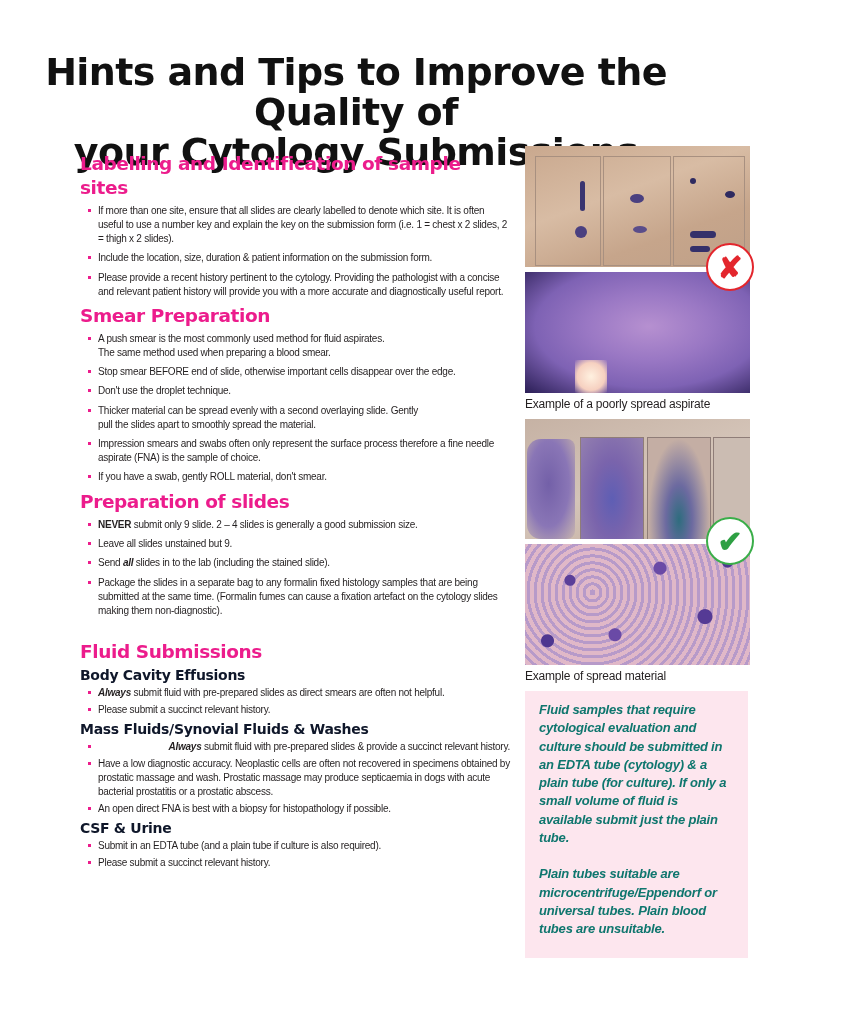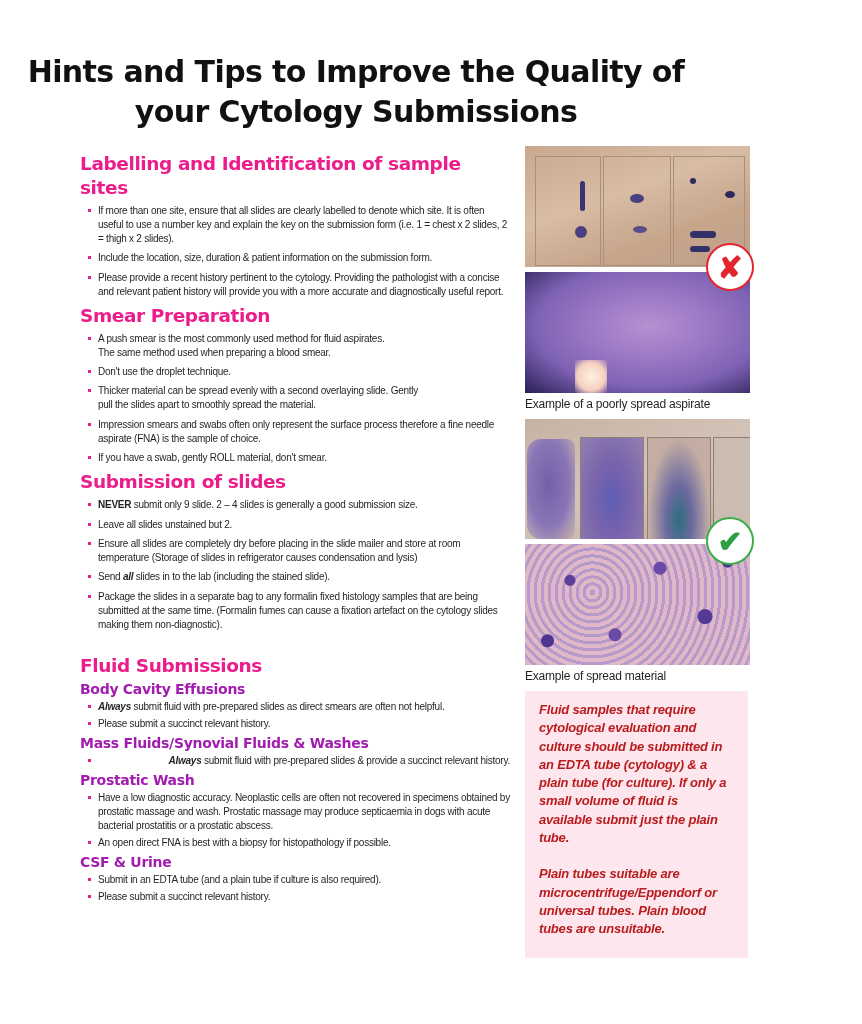--- a/index.html
+++ b/index.html
@@ -1,42 +1,42 @@
 <!DOCTYPE html>
 <html><head>
 <meta charset="utf-8">
 <style>
   html, body { margin:0; padding:0; background:#ffffff; }
   body { width:862px; height:1024px; position:relative; overflow:hidden;
          font-family:"Liberation Sans", sans-serif; color:#231f20; }
   .title { position:absolute; left:0; top:52px; width:712px; text-align:center;
-           font-family:"DejaVu Sans", sans-serif; font-weight:bold; font-size:30px;
+           font-family:"DejaVu Sans", sans-serif; font-weight:bold; font-size:38px;
            line-height:40px; color:#111; letter-spacing:-0.6px; }
   .col-left { position:absolute; left:80px; top:152px; width:430px; }
   .sec-h { font-family:"DejaVu Sans", sans-serif; font-weight:bold; color:#ec1c8c;
            font-size:18.5px; letter-spacing:-0.4px; margin:0; line-height:24px; }
-  .sub-h { font-family:"DejaVu Sans", sans-serif; font-weight:bold; color:#a21caf;
+  .sub-h { font-family:"DejaVu Sans", sans-serif; font-weight:bold; color:#0f172a;
            font-size:14px; letter-spacing:-0.3px; margin:0; line-height:19px; }
   ul.bl { list-style:none; margin:0; padding:0 0 0 8px; }
   ul.bl li { position:relative; padding-left:10px; font-size:10px; line-height:14px;
              letter-spacing:-0.25px; color:#231f20; margin-bottom:5.3px; }
   ul.bl li::before { content:""; position:absolute; left:0; top:5px; width:3px; height:3px;
                      background:#ec1c8c; }
   ul.tight li { margin-bottom:3px; }
   b.neg { font-weight:bold; }
   i.em { font-weight:bold; font-style:italic; }
   .photo { position:absolute; left:525px; width:225px; overflow:hidden; }
   .caption { position:absolute; left:525px; font-size:12px; color:#231f20; letter-spacing:-0.2px; }
   .badge { position:absolute; width:44px; height:44px; border-radius:50%; background:#fff;
            display:flex; align-items:center; justify-content:center; font-weight:bold; font-size:30px; }
   .badge.bad { border:2px solid #e3262d; color:#e3262d; }
   .badge.good { border:2px solid #3aae49; color:#2ea043; }
   .pinkbox { position:absolute; left:525px; top:691px; width:223px; height:267px; background:#fde6ee; }
   .pinkbox p { margin:0; padding:0 14px; font-weight:bold; font-style:italic; font-size:13px;
-               line-height:18.3px; color:#b91c1c; letter-spacing:-0.2px; }
+               line-height:18.3px; color:#0f766e; letter-spacing:-0.2px; }
 </style>
 </head>
 <body>
 
 <div class="title">
   <div>Hints and Tips to Improve the Quality of</div>
   <div>your Cytology Submissions</div>
 </div>
 
 <div class="col-left">
@@ -47,53 +47,52 @@
       <li>If more than one site, ensure that all slides are clearly labelled to denote which site. It is often useful to use a number key and explain the key on the submission form (i.e. 1 = chest x 2 slides, 2 = thigh x 2 slides).</li>
       <li>Include the location, size, duration &amp; patient information on the submission form.</li>
       <li>Please provide a recent history pertinent to the cytology. Providing the pathologist with a concise and relevant patient history will provide you with a more accurate and diagnostically useful report.</li>
     </ul>
   </section>
 
   <section style="margin-top:3px;">
     <h2 class="sec-h">Smear Preparation</h2>
     <ul class="bl" style="margin-top:4px;">
       <li><span>A push smear is the most commonly used method for fluid aspirates.</span><br><span>The same method used when preparing a blood smear.</span></li>
+      <li>Stop smear BEFORE end of slide, otherwise important cells disappear over the edge.</li>
       <li>Don't use the droplet technique.</li>
       <li><span>Thicker material can be spread evenly with a second overlaying slide. Gently</span><br><span>pull the slides apart to smoothly spread the material.</span></li>
       <li>Impression smears and swabs often only represent the surface process therefore a fine needle aspirate (FNA) is the sample of choice.</li>
       <li>If you have a swab, gently ROLL material, don't smear.</li>
     </ul>
   </section>
 
   <section style="margin-top:2px;">
-    <h2 class="sec-h">Submission of slides</h2>
+    <h2 class="sec-h">Preparation of slides</h2>
     <ul class="bl" style="margin-top:4px;">
       <li><b class="neg">NEVER</b><span> submit only 9 slide. 2 – 4 slides is generally a good submission size.</span></li>
-      <li>Leave all slides unstained but 2.</li>
-      <li>Ensure all slides are completely dry before placing in the slide mailer and store at room temperature (Storage of slides in refrigerator causes condensation and lysis)</li>
+      <li>Leave all slides unstained but 9.</li>
       <li><span>Send </span><i class="em">all</i><span> slides in to the lab (including the stained slide).</span></li>
       <li>Package the slides in a separate bag to any formalin fixed histology samples that are being submitted at the same time. (Formalin fumes can cause a fixation artefact on the cytology slides making them non-diagnostic).</li>
     </ul>
   </section>
 
   <section style="margin-top:22px;">
     <h2 class="sec-h">Fluid Submissions</h2>
 
     <h3 class="sub-h" style="margin-top:2px;">Body Cavity Effusions</h3>
     <ul class="bl tight" style="margin-top:1px;">
       <li><i class="em">Always</i><span> submit fluid with pre-prepared slides as direct smears are often not helpful.</span></li>
       <li>Please submit a succinct relevant history.</li>
     </ul>
 
     <h3 class="sub-h">Mass Fluids/Synovial Fluids &amp; Washes</h3>
     <ul class="bl tight" style="margin-top:1px;text-align:right;">
       <li><i class="em">Always</i><span> submit fluid with pre-prepared slides &amp; provide a succinct relevant history.</span></li>
     </ul>
 
-    <h3 class="sub-h" style="margin-top:3px;">Prostatic Wash</h3>
     <ul class="bl tight" style="margin-top:1px;">
       <li>Have a low diagnostic accuracy. Neoplastic cells are often not recovered in specimens obtained by  prostatic massage and wash. Prostatic massage may produce septicaemia in dogs with acute bacterial prostatitis or a prostatic abscess.</li>
       <li>An open direct FNA is best with a biopsy for histopathology if possible.</li>
     </ul>
 
     <h3 class="sub-h" style="margin-top:3px;">CSF &amp; Urine</h3>
     <ul class="bl tight" style="margin-top:1px;">
       <li>Submit in an EDTA tube (and a plain tube if culture is also required).</li>
       <li>Please submit a succinct relevant history.</li>
     </ul>

